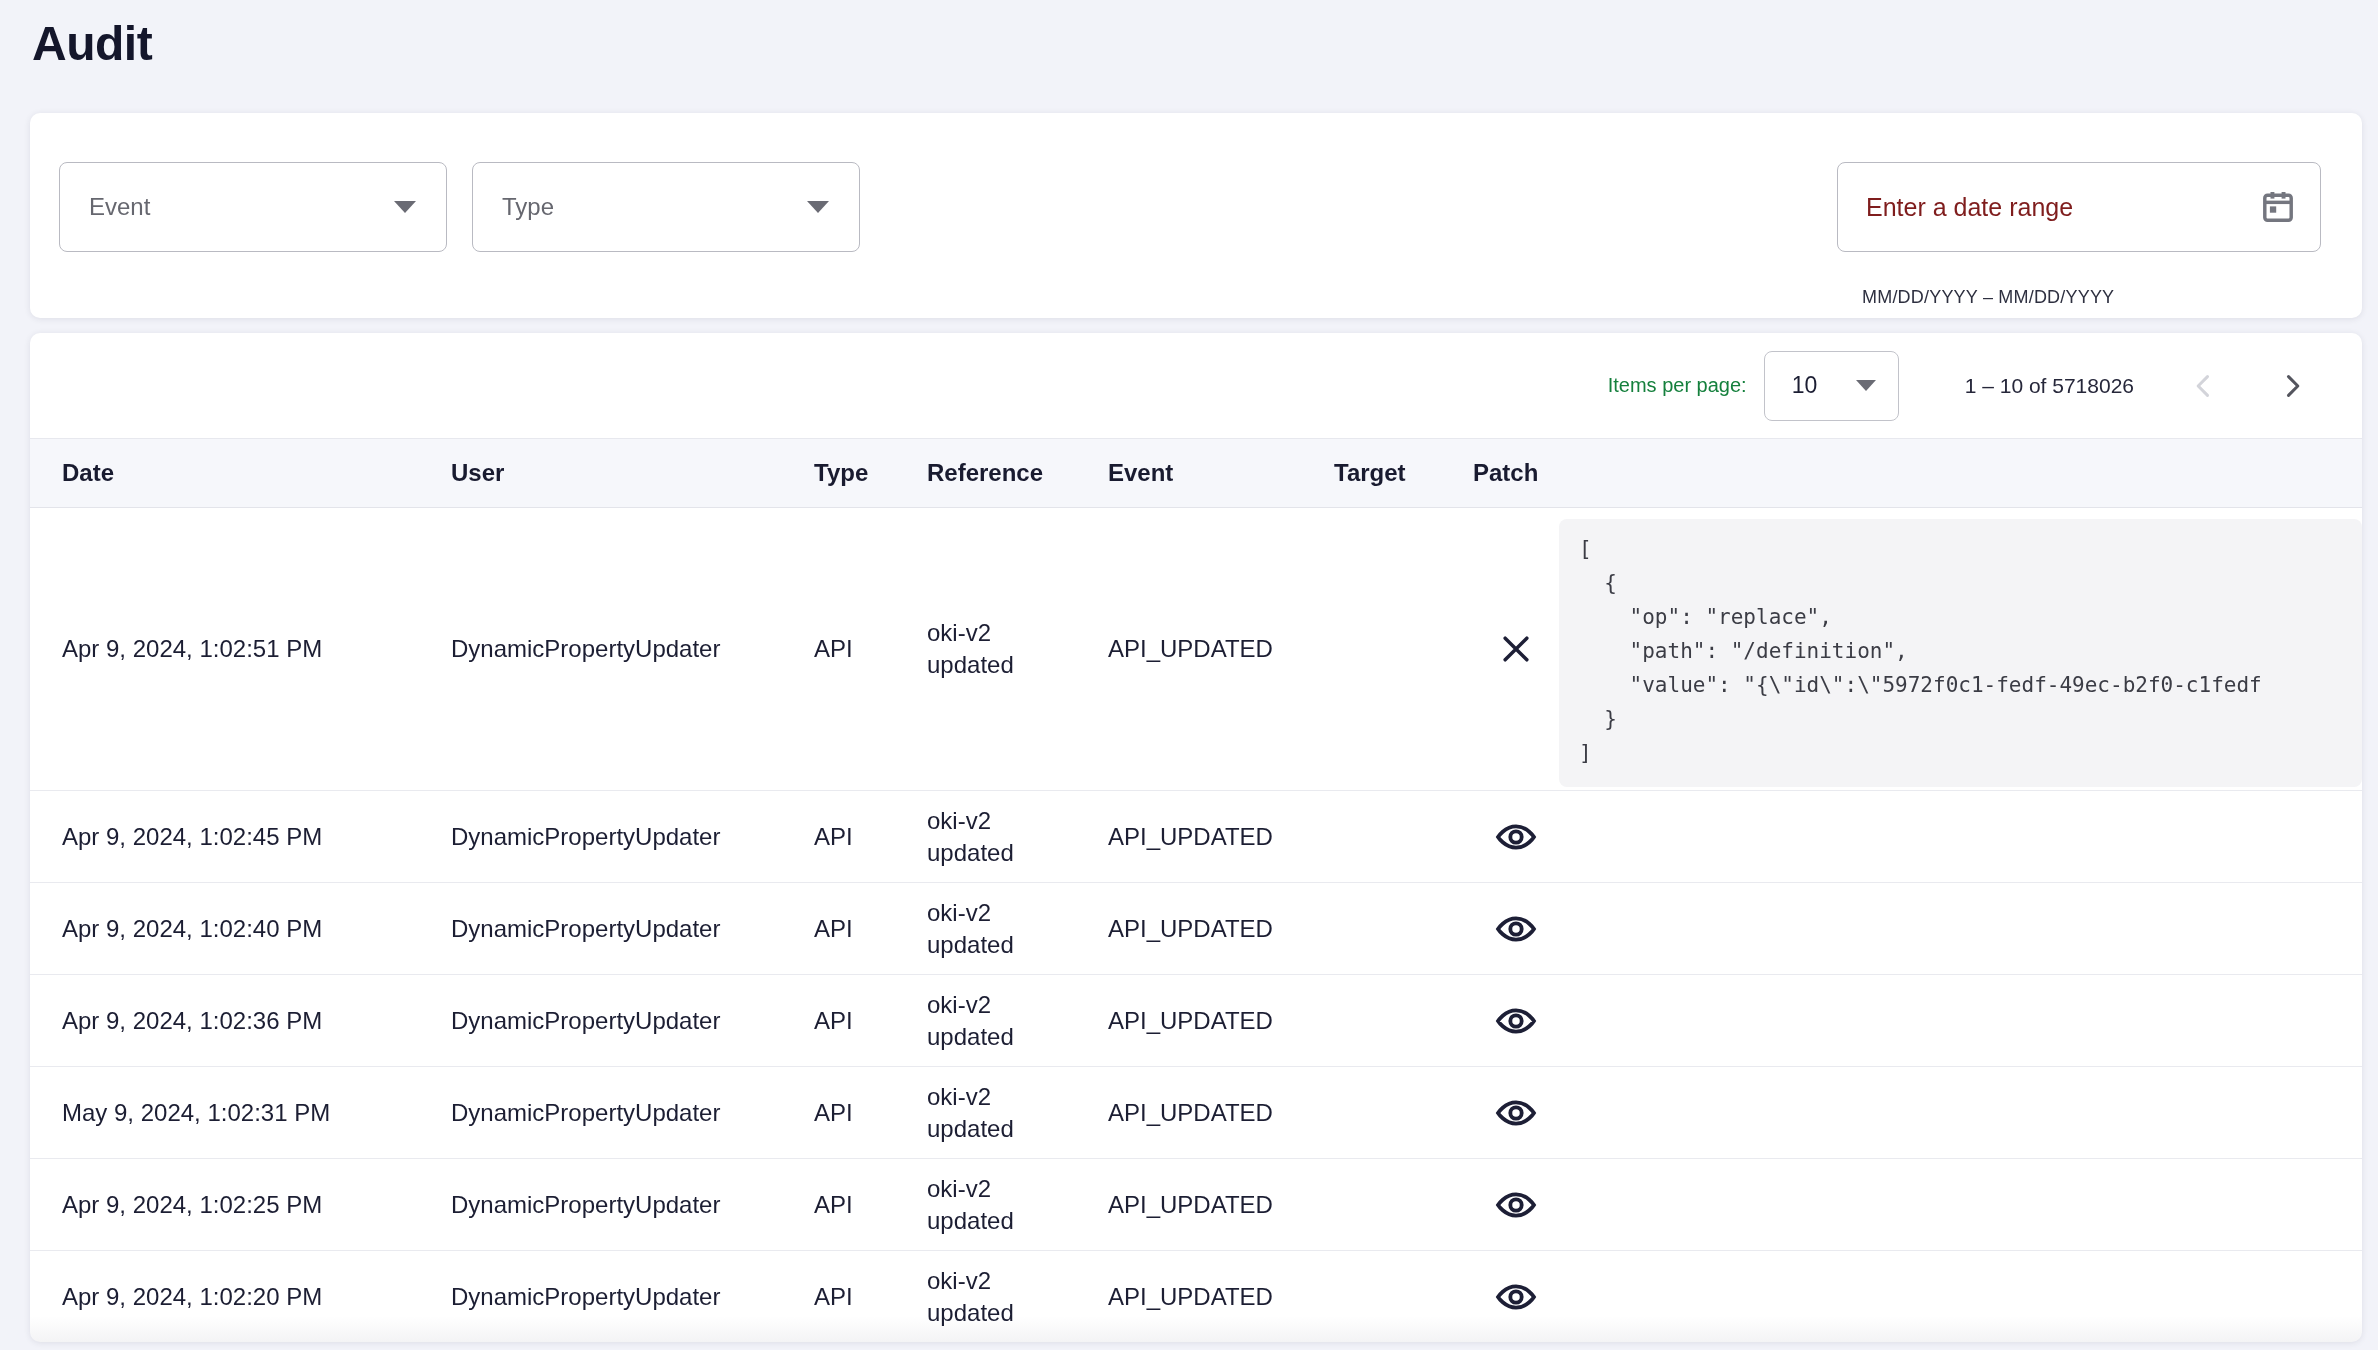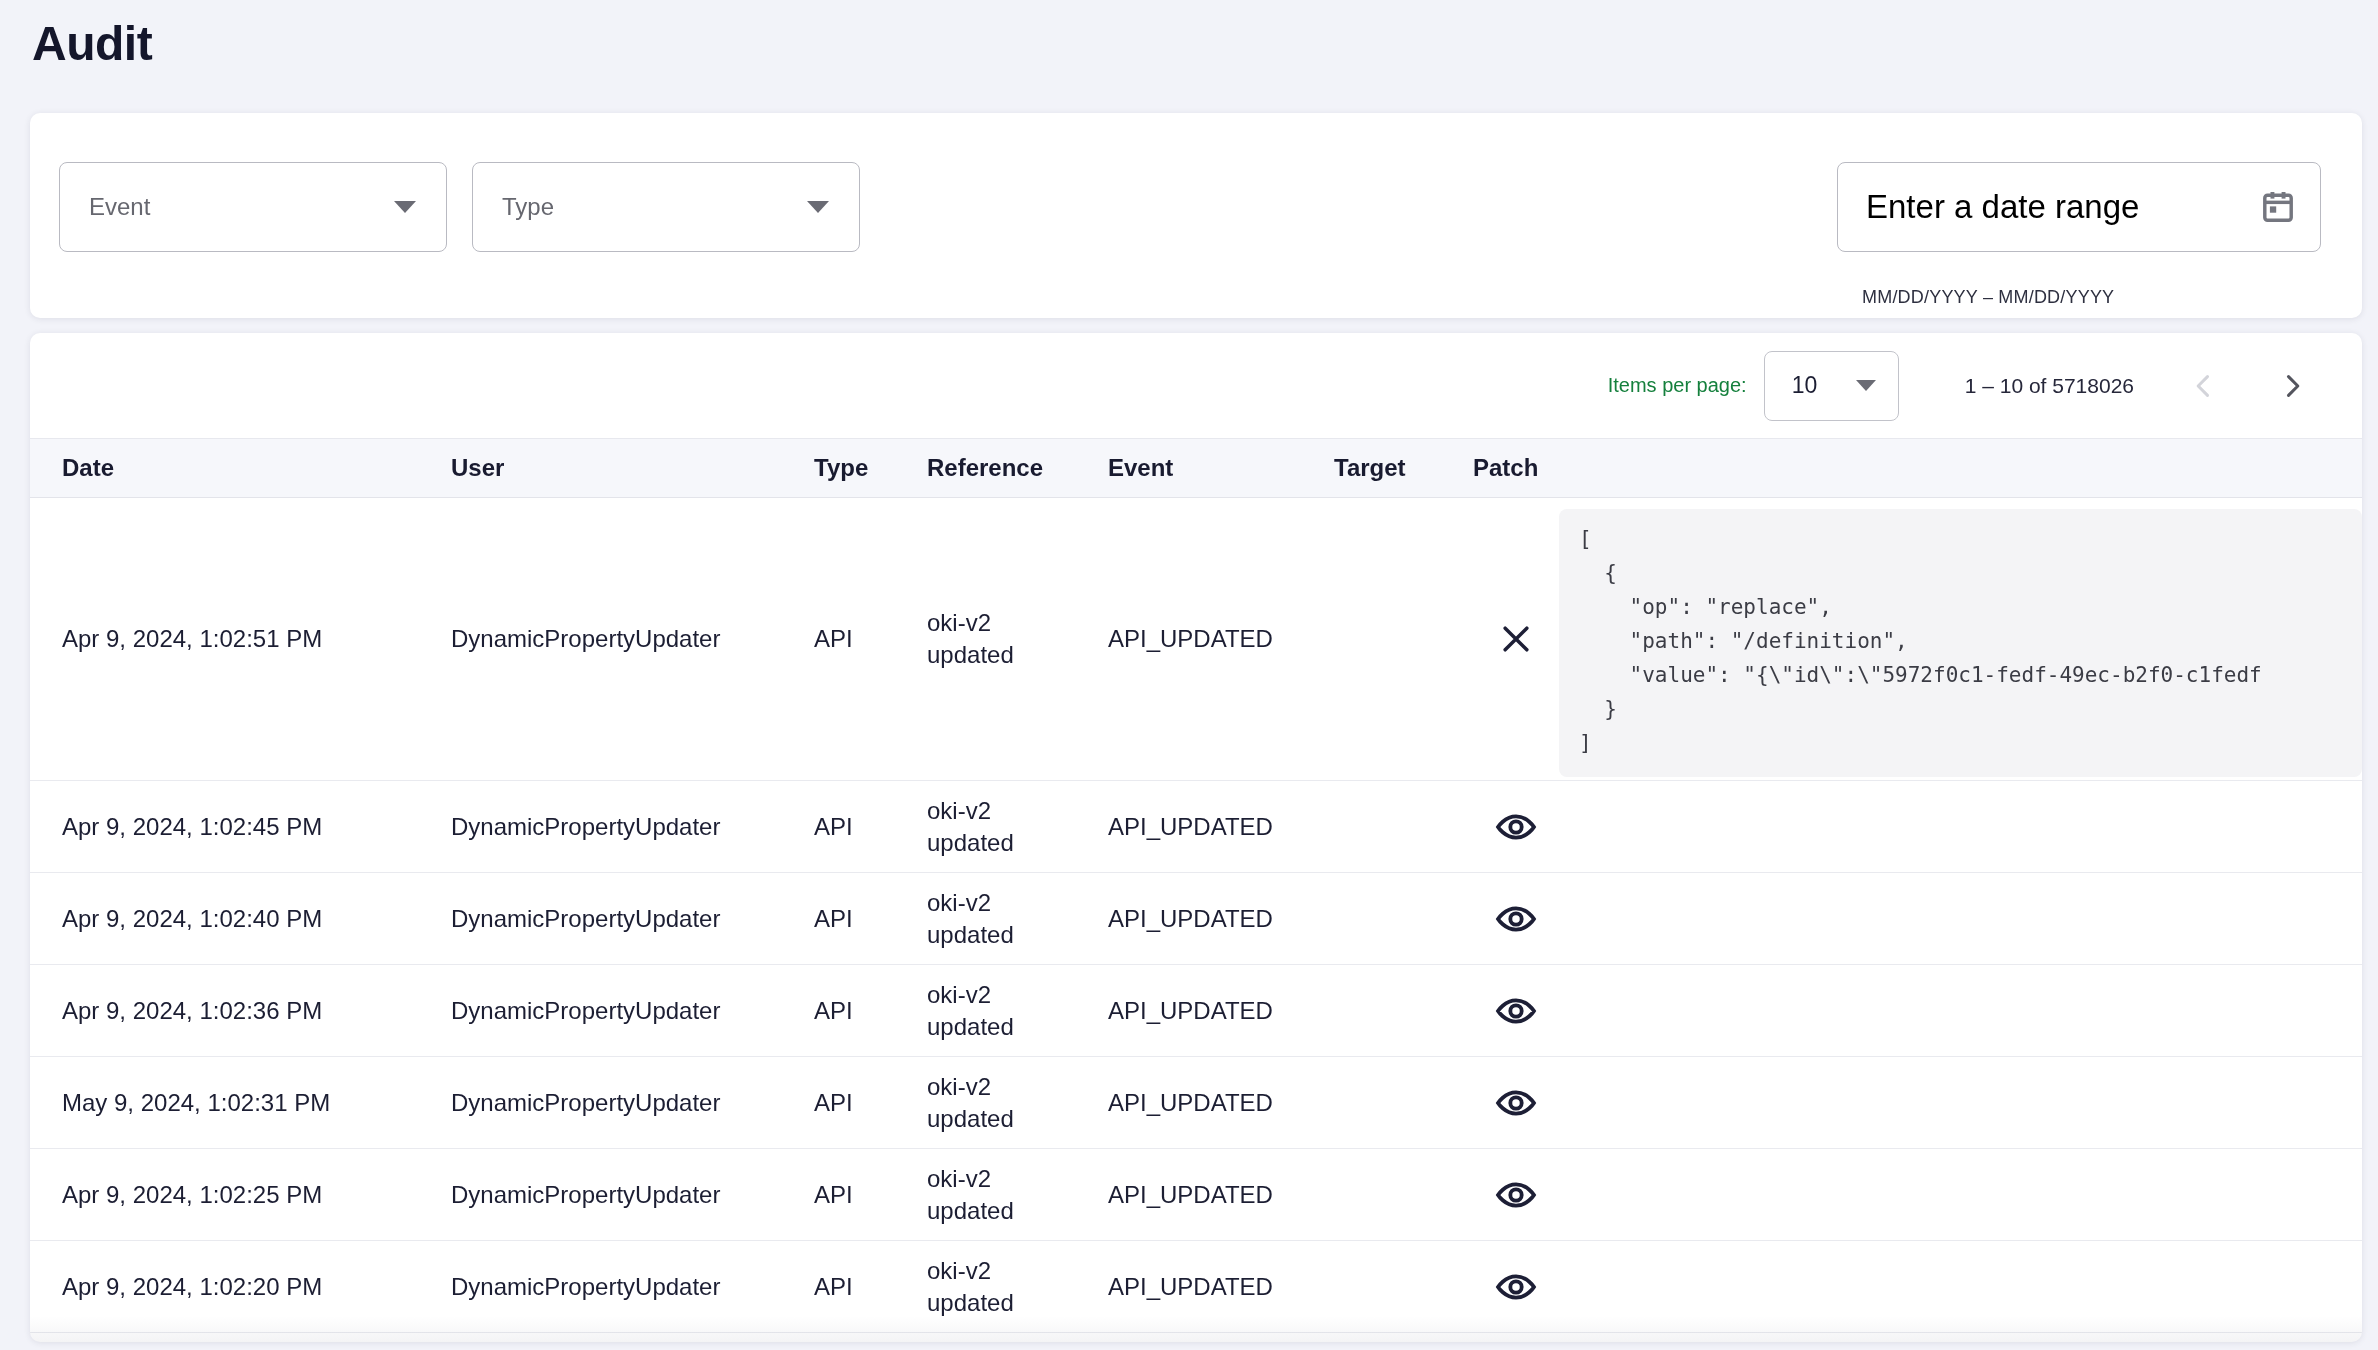--- a/index.html
+++ b/index.html
@@ -37,21 +37,21 @@
     width:0; height:0;
     border-left:11px solid transparent; border-right:11px solid transparent;
     border-top:12px solid #6a6b74;
   }
   .date-input {
     position:absolute; left:1807px; top:49px; width:484px; height:90px;
     border:1px solid #b9bac2; border-radius:8px; background:#fff;
     display:flex; align-items:center; justify-content:space-between;
     padding:0 24px 0 28px; cursor:text;
   }
-  .date-placeholder { font-size:33px; color:#000000; }
+  .date-placeholder { font-size:25px; color:#7f1d1d; }
   .date-hint {
     position:absolute; left:1832px; top:152px;
     font-size:18px; color:#2e3040; letter-spacing:0.2px;margin-top:22px;
   }
 
   
   .pagination {
     height:105px; display:flex; align-items:center; justify-content:flex-end;
     padding-right:48px;
   }
@@ -72,21 +72,21 @@
   }
   .page-btn.next { margin-left:44px; }
 
   
   .thead, .trow {
     display:grid;
     grid-template-columns:389px 363px 113px 181px 226px 139px 86px 1fr;
     padding-left:32px; align-items:center;
   }
   .thead {
-    height:60px; background:#f6f7fb;
+    height:70px; background:#f6f7fb;
     border-top:1px solid #e7e8ee; border-bottom:1px solid #e3e4ea;
     font-weight:700; font-size:24px; color:#191b30;
   }
   .trow {
     min-height:92px; border-bottom:1px solid #e9eaef;
     font-size:24px; color:#1c1e33;
   }
   .cell-reference span { display:inline-block; max-width:100px; line-height:32px; }
   .cell-patch { display:flex; justify-content:center; }
   .icon-btn { background:none; border:none; cursor:pointer; display:flex; align-items:center; justify-content:center; width:48px; height:48px; }

